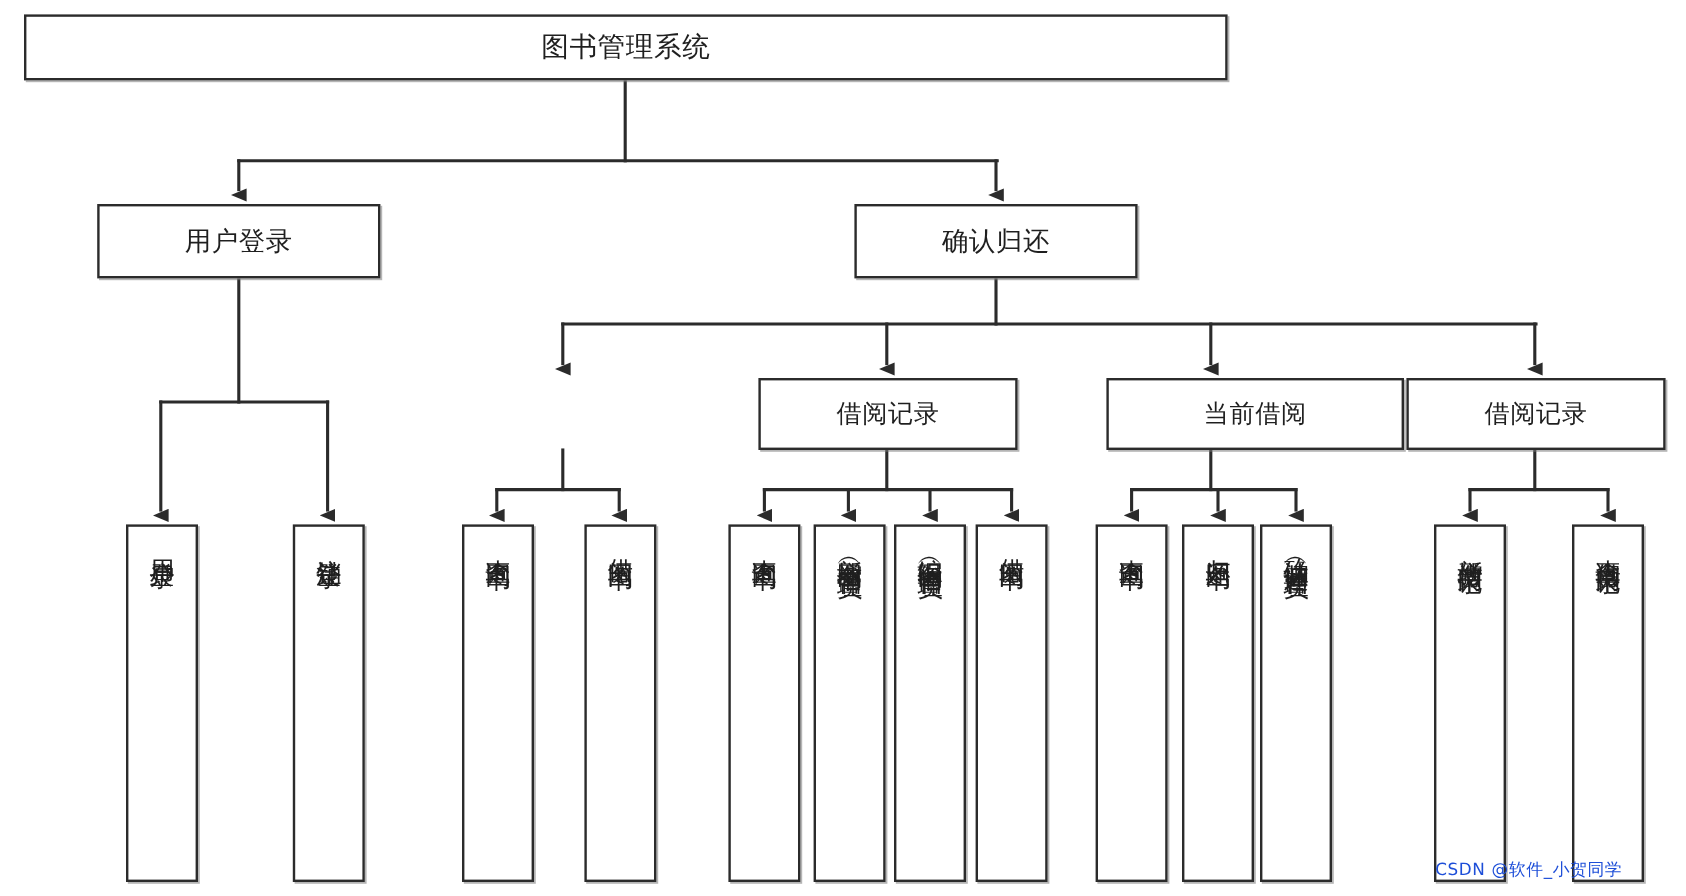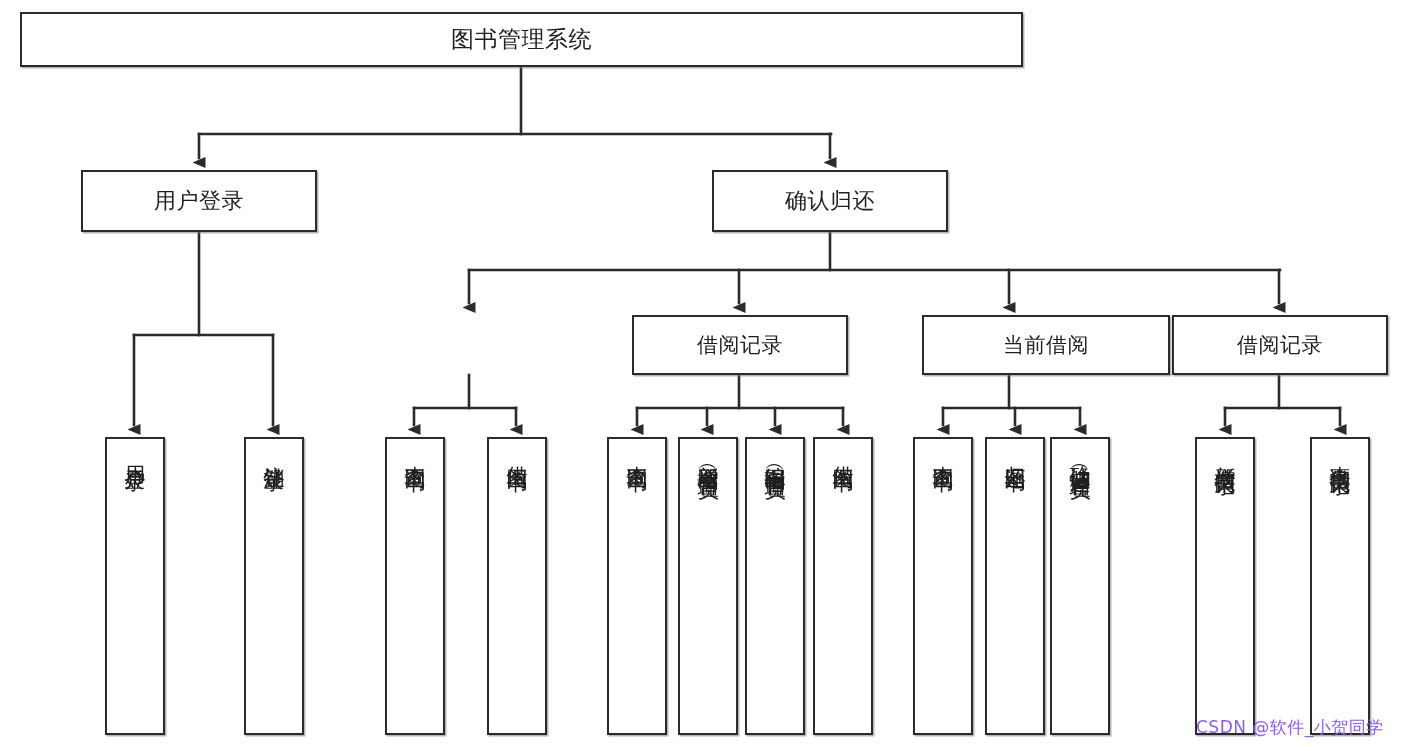--- a/index.html
+++ b/index.html
@@ -55,22 +55,22 @@
     line-height: 1.05;
     letter-spacing: 2px;
   }
   .size-root .label { font-size: 23px; }
   .size-l2 .label   { font-size: 22px; }
   .size-l3 .label   { font-size: 21px; }
   .size-leaf .label { font-size: 21px; }
 
   #watermark {
     position: absolute;
-    color: #8b5cf6;
-    font-size: 17px;
+    color: #1d4ed8;
+    font-size: 14px;
     white-space: nowrap;
     letter-spacing: 0.5px;
   }
 </style>
 </head>
 <body>
 
 <div id="diagram-root">
 
   <svg id="edges" viewBox="0 0 1405 747">

